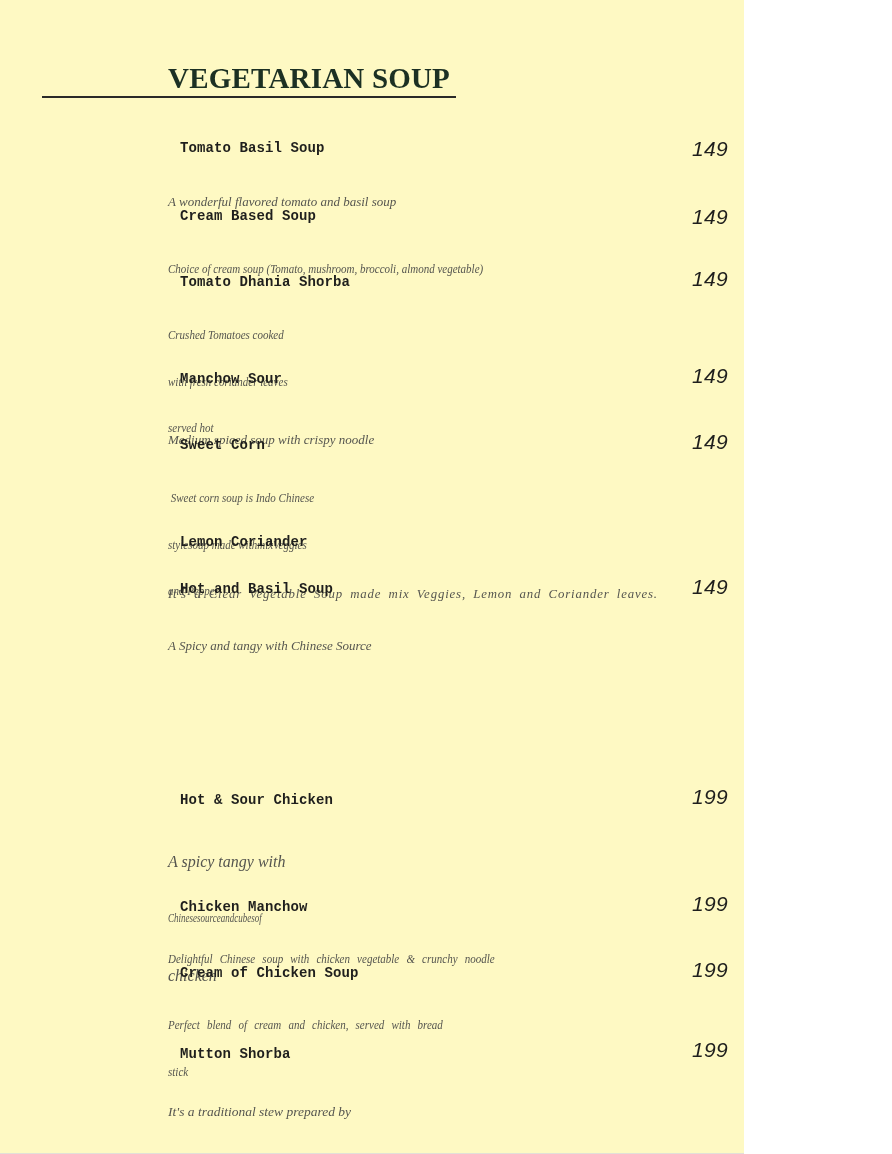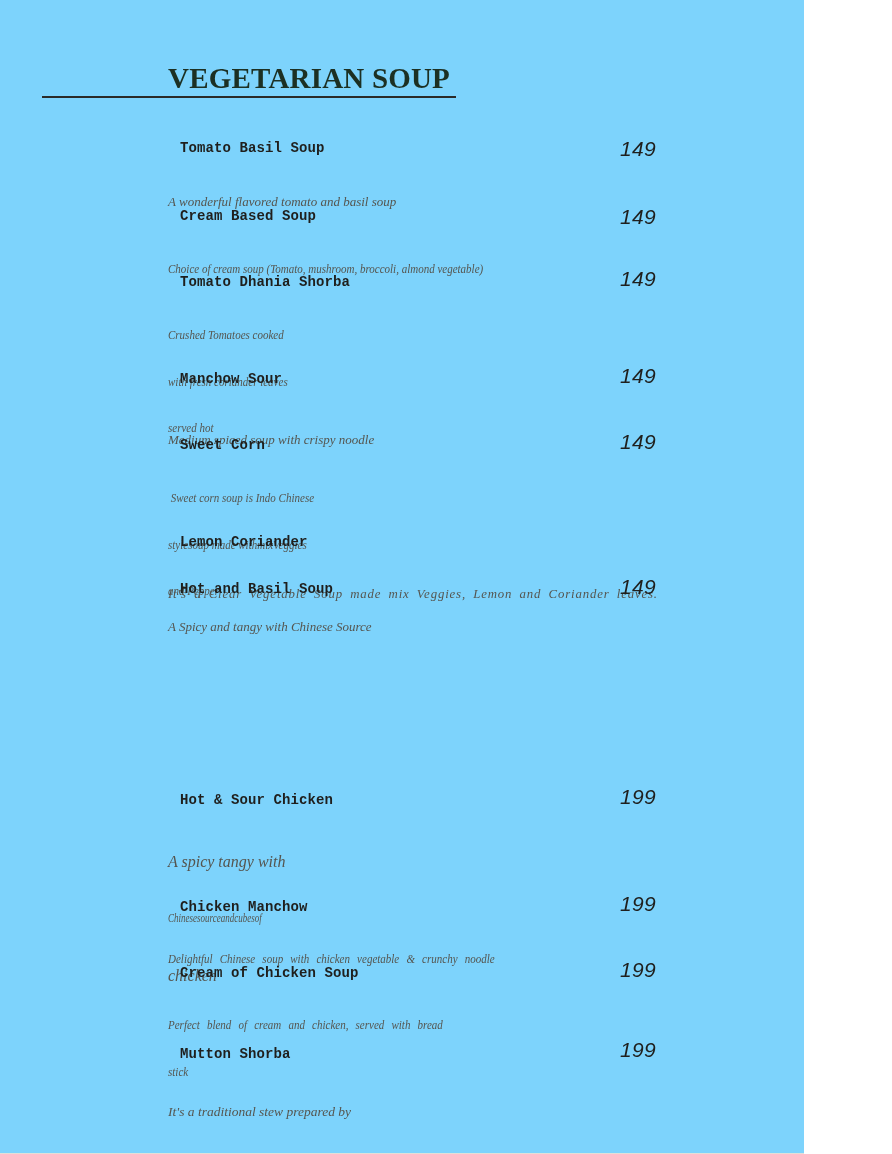--- a/index.html
+++ b/index.html
@@ -7,23 +7,23 @@
     margin: 0;
     padding: 0;
   }
   body {
     background: #ffffff;
     font-family: "Liberation Serif", "DejaVu Serif", serif;
   }
 
   #page {
     position: relative;
-    width: 804px;
+    width: 744px;
     height: 1154px;
-    background: #7dd3fc;
+    background: #fef9c3;
     overflow: hidden;
     box-sizing: border-box;
   }
 
   
   .page-edge {
     position: absolute;
     left: 0;
     right: 0;
     bottom: 0;
@@ -77,20 +77,21 @@
   }
   .item-price {
     position: absolute;
     top: 0;
     color: #1f1f1d;
     font-family: "Liberation Sans", "DejaVu Sans", sans-serif;
     font-style: italic;
     font-size: 21px;
     line-height: 22px;
     letter-spacing: 0.3px;
+    text-align: right;
     white-space: nowrap;
   }
   .item-desc {
     position: absolute;
     left: 168px;
     color: #55554f;
     font-family: "Liberation Serif", "DejaVu Serif", serif;
     font-style: italic;
     font-size: 13px;
     line-height: 15.5px;
@@ -181,21 +182,21 @@
     <span class="item-name">Lemon Coriander</span>
     <span class="item-price" style="left:620px; width:108px;"></span>
     <span class="item-desc desc-spread" style="top:24px;text-align:center;">
       <span class="desc-line">It's a Clear Vegetable Soup made mix Veggies, Lemon and Coriander leaves.</span>
     </span>
   </div>
 
   <div class="item" style="top:579px;">
     <span class="item-name">Hot and Basil Soup</span>
     <span class="item-price" style="left:620px; width:108px; top:-3px;">149</span>
-    <span class="item-desc" style="top:9px;">
+    <span class="item-desc" style="top:28px;">
       <span class="desc-line">A Spicy and tangy with Chinese Source</span>
     </span>
   </div>
 
 
   <div class="item" style="top:790px;">
     <span class="item-name">Hot &amp; Sour Chicken</span>
     <span class="item-price" style="left:620px; width:108px; top:-4px;">199</span>
     <span class="item-desc desc-large" style="top:24px;">
       <span class="desc-line">A spicy tangy with</span>

